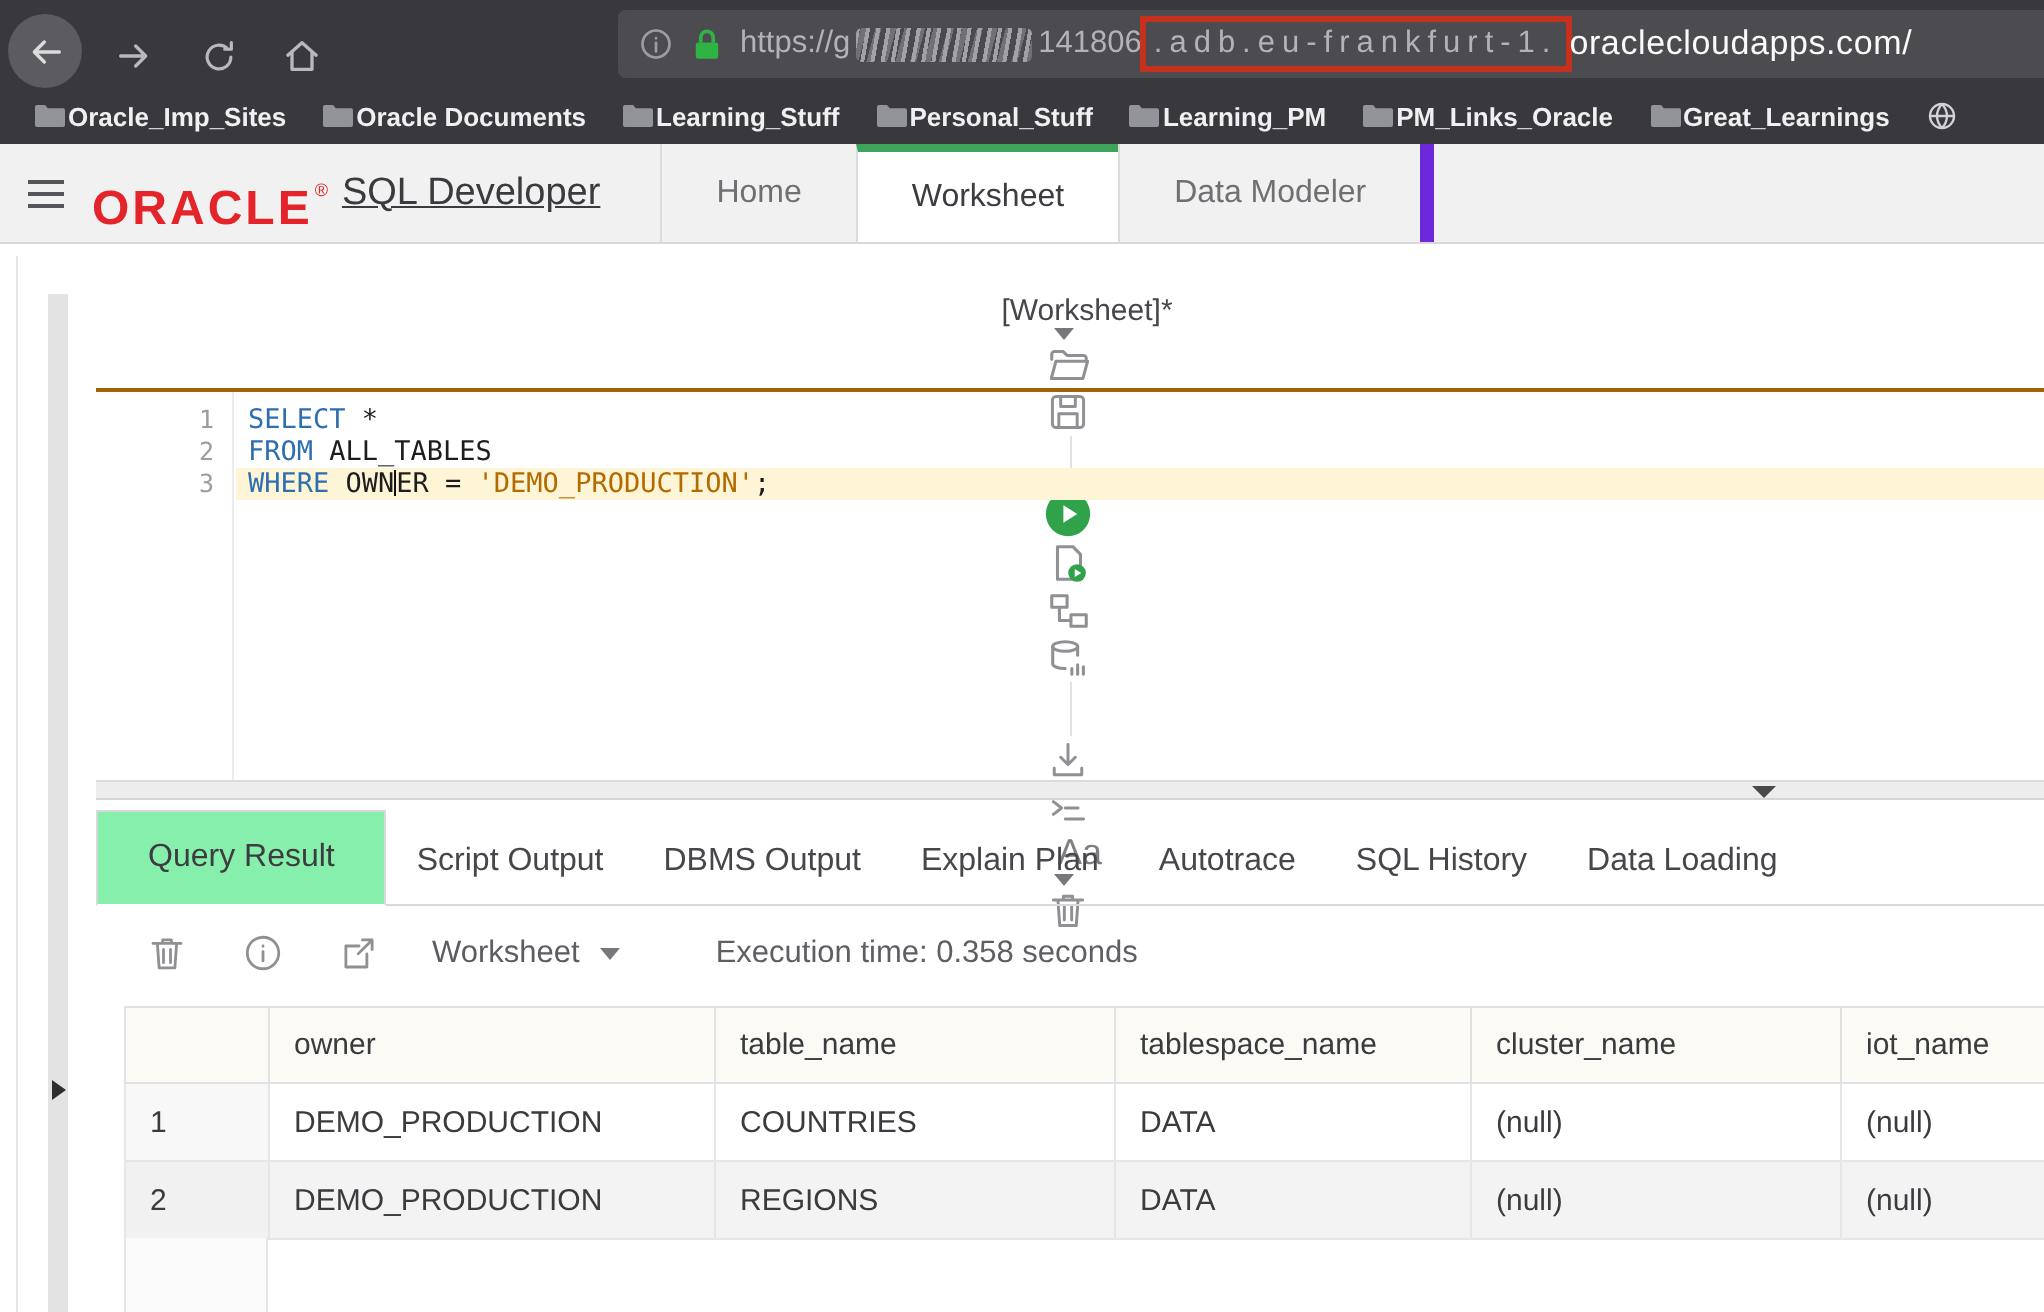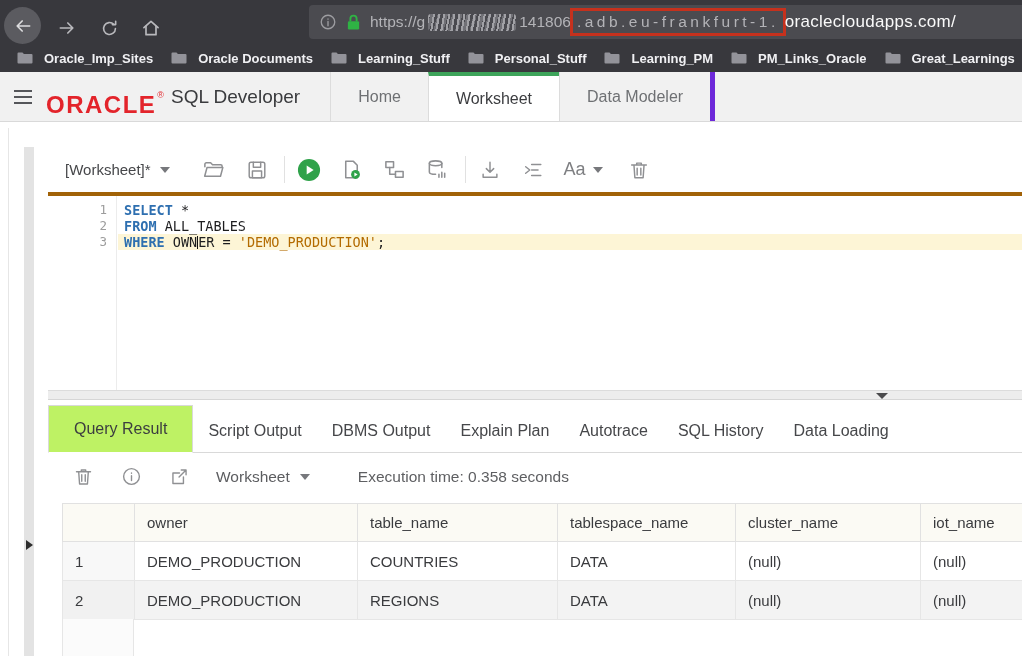--- a/index.html
+++ b/index.html
@@ -26,75 +26,75 @@
   .scribble {
     display:inline-block; width:88px; height:17px; margin:0 3px; border-radius:3px;
     background:
       repeating-linear-gradient(100deg, rgba(165,165,170,.95) 0 2px, rgba(70,70,75,.15) 2px 5px),
       repeating-linear-gradient(-75deg, rgba(150,150,156,.6) 0 3px, transparent 3px 7px);
   }
   .red-box { display:inline-block; border:3px solid #c5311d; padding:2px 4px; margin:0 -1px; letter-spacing:3.5px; }
   .domain { color:#fafafa; font-weight:500; font-size:17px; letter-spacing:.3px; }
 
   .bookmarks { position:absolute; left:0; top:44px; width:100%; height:28px; display:flex; align-items:center; padding-left:8px; }
-  .bm { display:flex; align-items:center; gap:11px; padding:0 9px; color:#f0f0f3; font-size:13px; font-weight:600; white-space:nowrap; flex:none; }
+  .bm { display:flex; align-items:center; gap:1px; padding:0 9px; color:#f0f0f3; font-size:13px; font-weight:600; white-space:nowrap; flex:none; }
   .bm svg { flex:none; }
 
   
   .app-header { position:absolute; top:72px; left:0; width:100%; height:50px; background:#f1f1f1; border-bottom:1px solid #d9d9d9; display:flex; align-items:stretch; }
   .hamburger { width:46px; display:flex; flex-direction:column; justify-content:center; align-items:center; gap:4px; }
   .hamburger span { display:block; width:18px; height:2px; background:#55565a; }
   .logo { display:flex; align-items:center; padding-right:22px; }
   .logo-oracle { color:#e3242b; font-weight:700; font-size:24px; letter-spacing:1.5px;margin-top:17px; }
   .logo-reg { color:#e3242b; font-size:9px; vertical-align:top; margin:-4px 7px 0 1px; display:inline-block; }
-  .product { font-size:19px; color:#3a3b3e; }
+  .product { font-size:19px; color:#3a3b3e;text-decoration:underline; }
   .hdr-tabs { display:flex; align-items:stretch; margin-left:8px; }
   .hdr-tab { display:flex; align-items:center; padding:0 27px; font-size:16px; color:#6e7073; border-left:1px solid #dcdcdc;justify-content:flex-end; }
-  .hdr-tab:last-child { border-right:5px solid #6d28d9; }
+  .hdr-tab:last-child { border-right:7px solid #6d28d9; }
   .hdr-tab.active { background:#fff; border-top:4px solid #3da45a; color:#3c3d40; }
 
   
   .content { position:absolute; top:122px; left:0; right:0; bottom:0; background:#fff; }
   .edge-line { position:absolute; left:8px; top:6px; bottom:0; width:1px; background:#e6e6e6; }
   .vsplit { position:absolute; left:24px; top:25px; bottom:0; width:10px; background:#e3e3e3; }
   .collapse-arrow { position:absolute; left:26px; top:418px; width:0; height:0;
     border-top:5px solid transparent; border-bottom:5px solid transparent; border-left:7px solid #2e2e2e; }
 
   
-  .ws-toolbar { position:absolute; left:48px; right:0; top:25px; height:49px; border-bottom:4px solid #a16207; display:flex; align-items:center; padding-left:17px; }
+  .ws-toolbar { position:absolute; left:48px; right:0; top:25px; height:49px; border-bottom:2px solid #a16207; display:flex; align-items:center; padding-left:17px;flex-direction:column; }
   .ws-title { font-size:15px; color:#46474a; }
   .caret { width:0; height:0; border-left:5px solid transparent; border-right:5px solid transparent; border-top:6px solid #77787c; display:inline-block; }
   .ws-title-caret { margin-left:9px; margin-right:32px; }
   .tbtn { width:24px; height:24px; display:flex; align-items:center; justify-content:center; margin-right:19px; flex:none; }
   .tbtn svg { stroke:#8f9093; fill:none; stroke-width:1.6; stroke-linecap:round; stroke-linejoin:round; }
   .tdiv { width:1px; height:27px; background:#e1e1e1; margin:0 12px 0 -4px; flex:none; }
   .aa-label { font-size:18px; color:#7e7f82; margin-right:7px; }
   .aa-caret { margin-right:24px; }
 
   
   .editor { position:absolute; left:48px; right:0; top:74px; height:194px; font-family:"DejaVu Sans Mono", monospace; font-size:13.5px; line-height:16px; }
   .gutter { position:absolute; left:0; top:0; bottom:0; width:69px; border-right:1px solid #ececec; color:#9c9c9c; text-align:right; padding-top:6px; font-size:12.5px; }
   .gutter div { padding-right:9px; height:16px; }
   .code { position:absolute; left:70px; right:0; top:0; padding-top:6px; }
   .cl { height:16px; padding-left:6px; white-space:pre; color:#1d1d1f; }
   .cl.current { background:#fdf5d6; }
-  .kw { color:#2e6fb0;font-weight:bold; }
+  .kw { color:#2e6fb0; }
   .str { color:#b36b00; }
   .text-caret { display:inline-block; width:0; height:13px; border-left:1.5px solid #111; vertical-align:-2px; }
 
   
   .hsplit { position:absolute; left:48px; right:0; top:268px; height:10px; background:#ededed; border-top:1px solid #dcdcdc; border-bottom:1px solid #d6d6d6; }
   .hsplit-tri { position:absolute; left:828px; top:2px; width:0; height:0;
     border-left:6px solid transparent; border-right:6px solid transparent; border-top:6px solid #4a4a4c; }
 
   
   .bottom { position:absolute; left:48px; right:0; top:278px; bottom:0; }
   .out-tabs { position:relative; height:53px; display:flex; align-items:flex-end; border-bottom:1px solid #d9d9d9; }
   .ot { padding:0 15px; height:42px; display:flex; align-items:center; font-size:16px; color:#46474a; white-space:nowrap; }
-  .ot.active { height:48px; background:#bef264; border:1px solid #d9d9d9; border-bottom:1px solid #fff; margin-bottom:-1px; padding:16px 25px; color:#3c3d40; position:relative; z-index:2; }
+  .ot.active { height:48px; background:#86efac; border:1px solid #d9d9d9; border-bottom:1px solid #fff; margin-bottom:-1px; padding:16px 25px; color:#3c3d40; position:relative; z-index:2; }
 
   .res-toolbar { height:47px; display:flex; align-items:center; padding-left:24px; }
   .rbtn { width:22px; height:22px; display:flex; align-items:center; justify-content:center; margin-right:26px; flex:none; }
   .rbtn svg { stroke:#8f9093; fill:none; stroke-width:1.6; stroke-linecap:round; stroke-linejoin:round; }
   .download { display:flex; align-items:center; gap:10px; margin-right:26px; font-size:15.5px; color:#5c5d60; }
   .exec { font-size:15.5px; color:#5e5f62; margin-left:22px; }
 
   .grid-wrap { position:absolute; left:14px; top:103px; right:0; bottom:0; overflow:hidden; }
   table.grid { border-collapse:collapse; table-layout:fixed; width:1060px; font-size:15px; color:#3a3b3e; }
   .grid th { background:#fbfaf4; font-weight:400; text-align:left; height:38px; padding:0 12px; border:1px solid #e1e1e1; }

